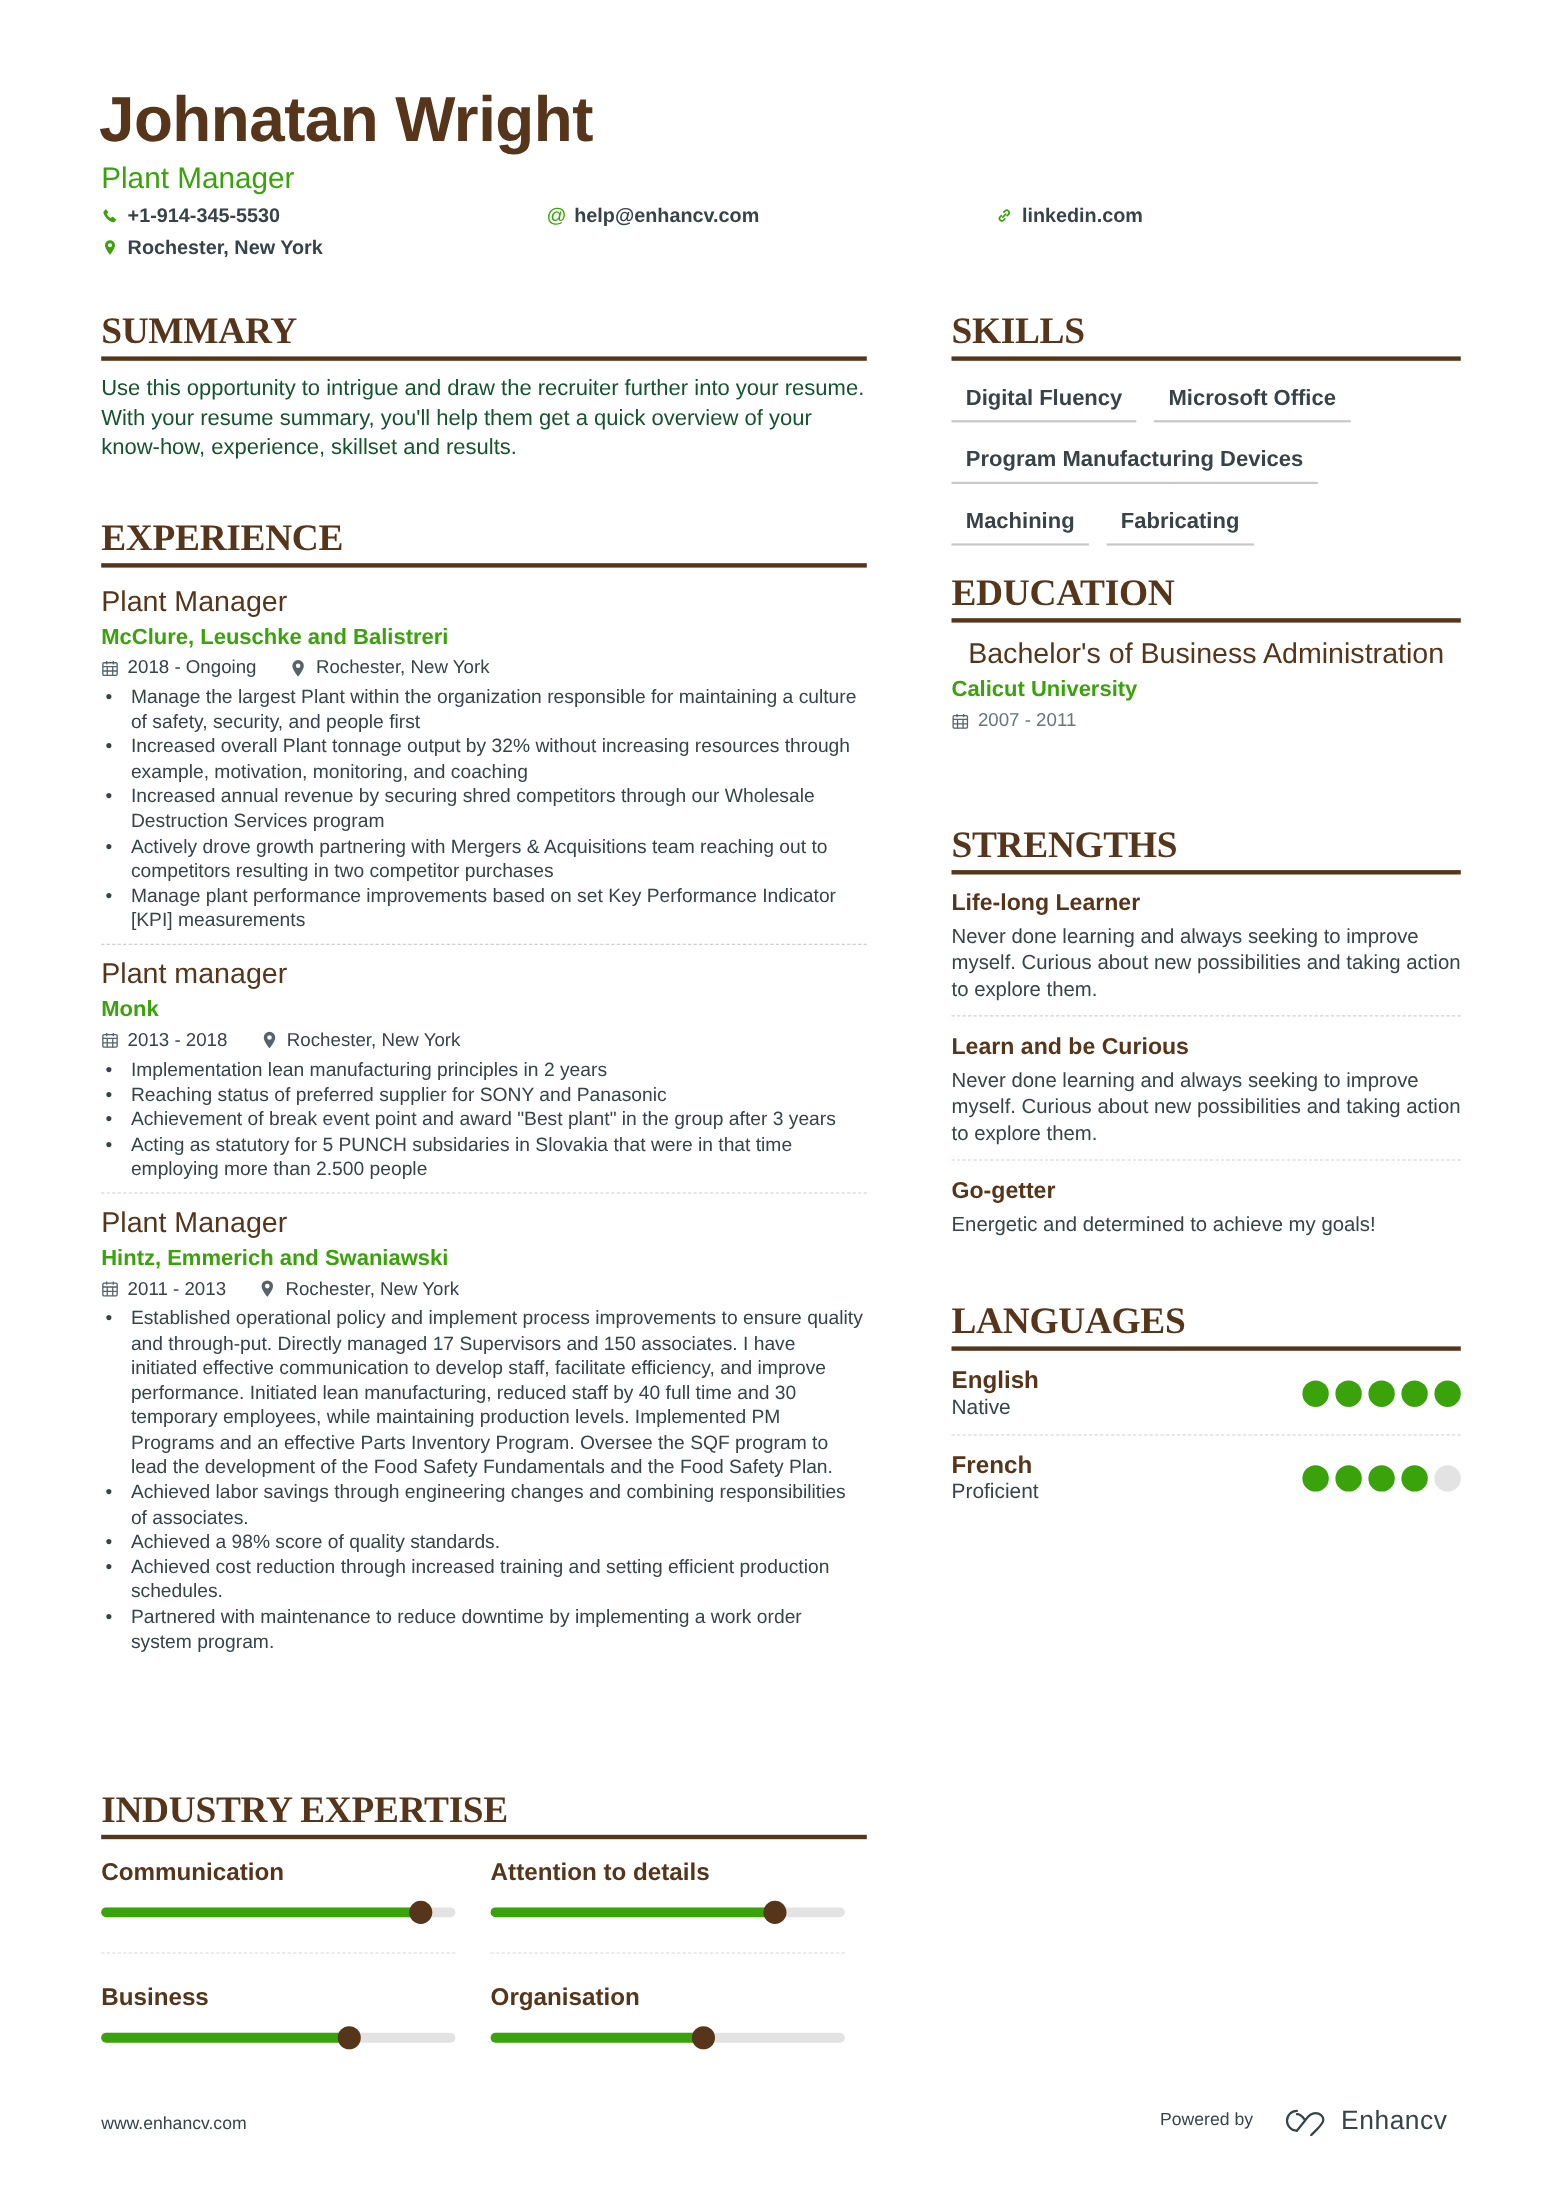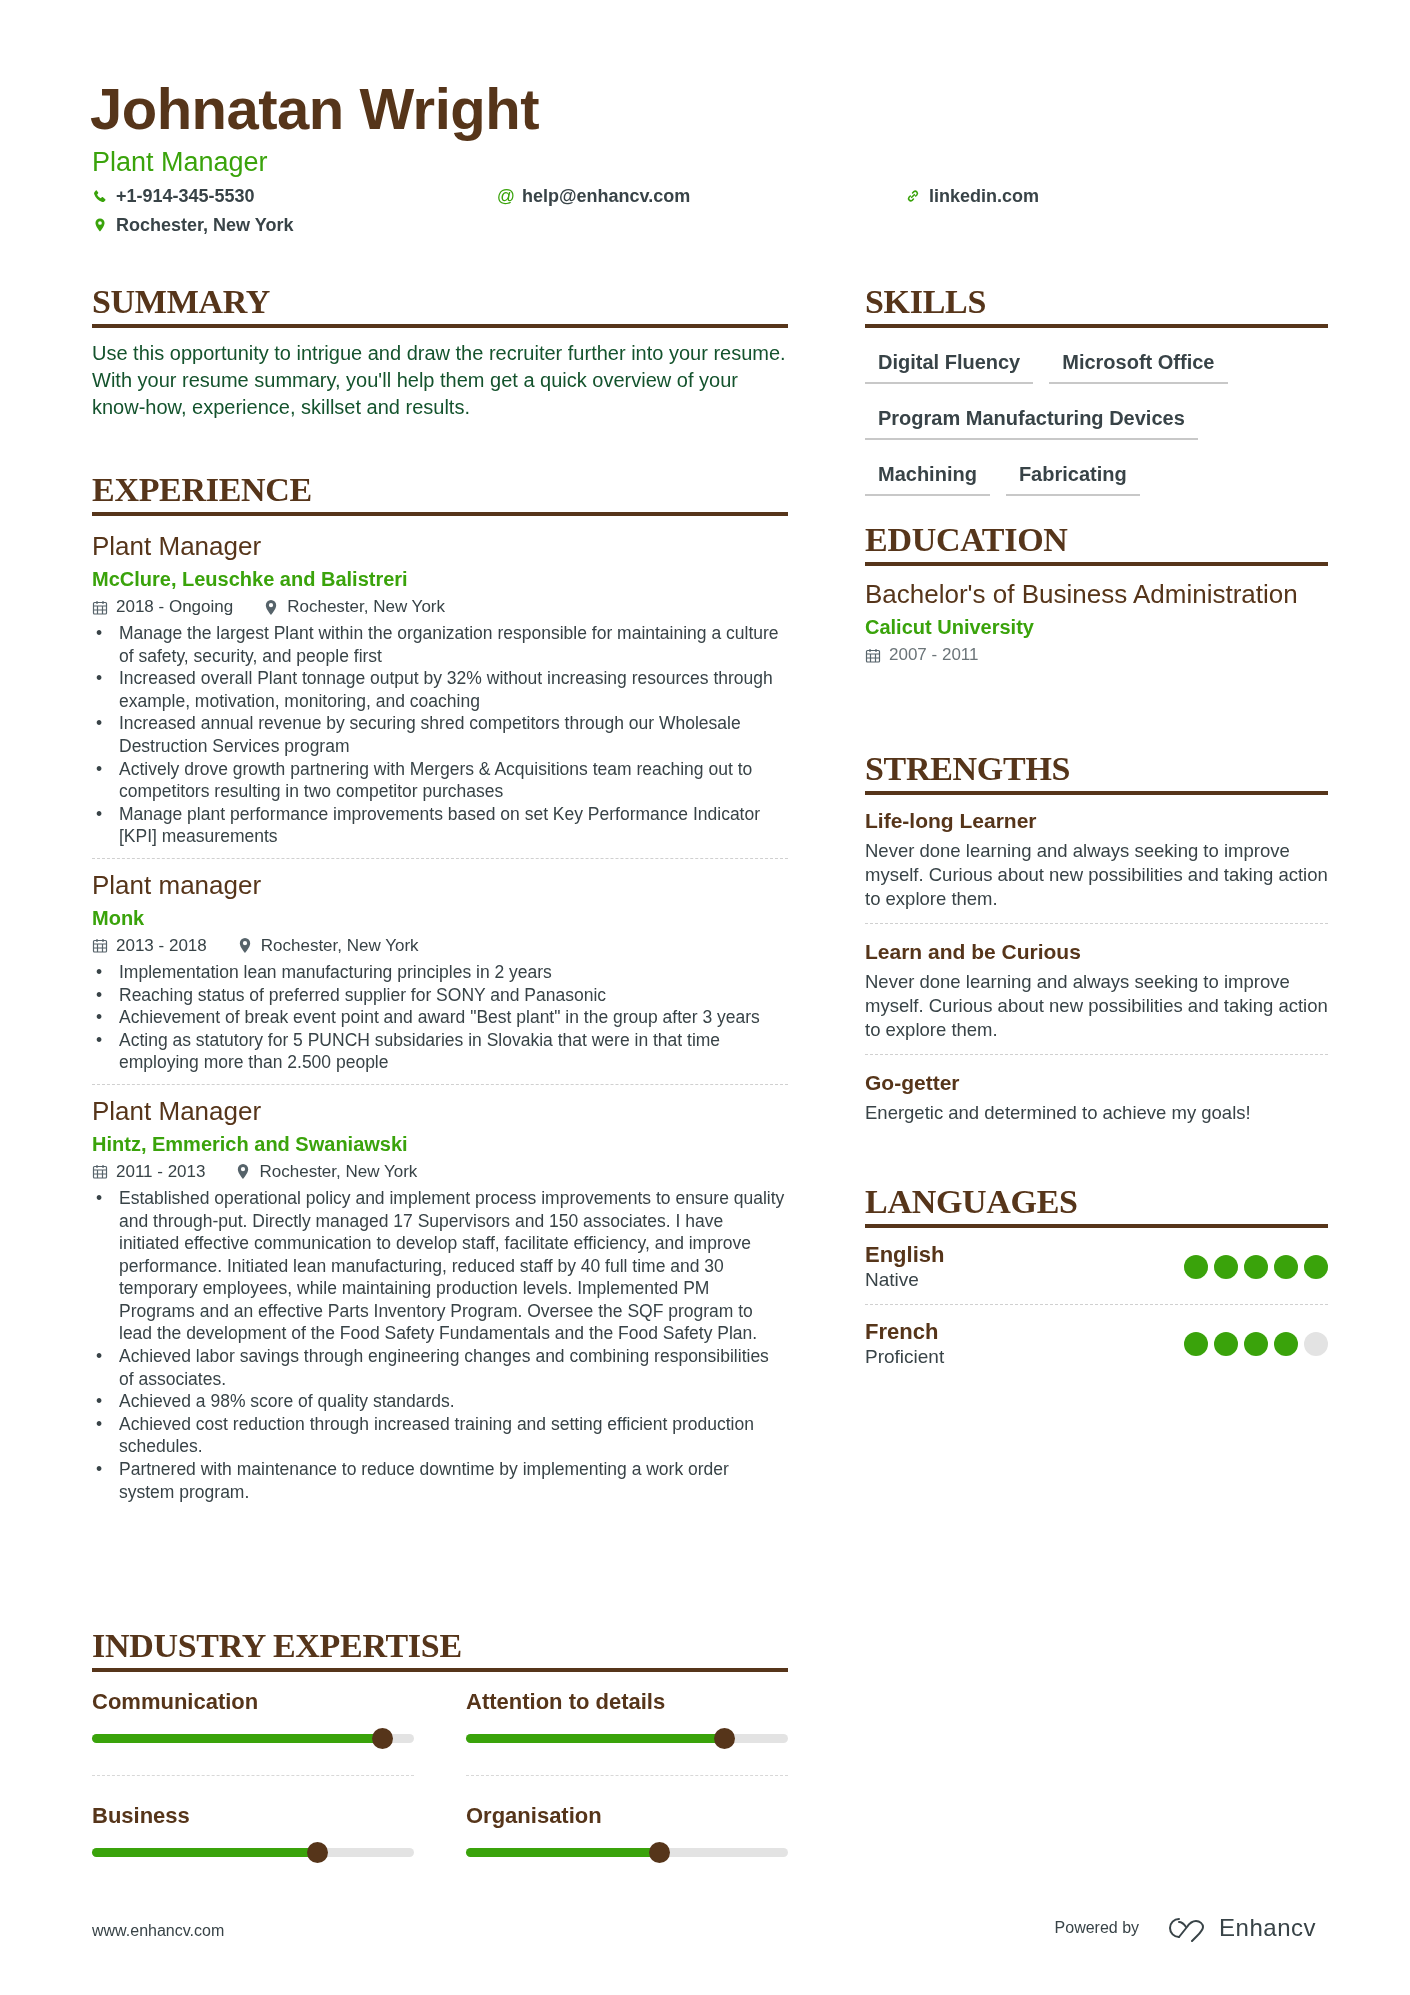--- a/index.html
+++ b/index.html
@@ -32,37 +32,37 @@
   .bullets { list-style: none; margin-top: 4px; }
   .bullets li { position: relative; padding-left: 27px; font-size: 17.5px; line-height: 22.6px; color: #384347; }
   .bullets li::before { content: "•"; position: absolute; left: 4px; top: 0; color: #384347; }
   .dash { border-top: 1.5px dashed #d0d0d0; margin: 10px 0 10px 0; }
 
   
   .skills { display: flex; flex-wrap: wrap; margin-top: 14px; }
   .skill { font-size: 20px; font-weight: bold; color: #384347; padding: 8px 13px 8px 13px; border-bottom: 2px solid #c8c8c8; margin-right: 16px; margin-bottom: 14px; line-height: 24px; }
 
   
-  .edu-degree { font-size: 26px; color: #56351a; line-height: 32px; margin-top: 12px; }
+  .edu-degree { font-size: 26px; color: #56351a; line-height: 32px; margin-top: 12px; text-align: center; }
   .edu-school { font-size: 20px; font-weight: bold; color: #3aa30b; line-height: 26px; margin-top: 4px; }
 
   
   .str-title { font-size: 21px; font-weight: bold; color: #56351a; line-height: 28px; }
   .str-desc { font-size: 18.5px; line-height: 24px; color: #384347; margin-top: 4px; }
 
   
   .lang-row { display: flex; justify-content: space-between; align-items: center; }
   .lang-name { font-size: 22px; font-weight: bold; color: #56351a; line-height: 26px; }
   .lang-level { font-size: 19px; color: #384347; line-height: 24px; }
   .dots { display: flex; }
   .dot { width: 24px; height: 24px; border-radius: 50%; background: #3aa30b; margin-left: 6px; }
   .dot.off { background: #e3e3e3; }
 
   
-  .exp-grid { display: grid; grid-template-columns: 322px 322px; column-gap: 52px; margin-top: 16px; }
+  .exp-grid { display: grid; grid-template-columns: 322px 322px; column-gap: 32px; margin-top: 16px; }
   .exp-item { padding-bottom: 0; }
   .exp-label { font-size: 22px; font-weight: bold; color: #56351a; line-height: 28px; }
   .bar { position: relative; height: 9px; background: #e3e3e3; border-radius: 5px; margin-top: 18px; }
   .bar-fill { position: absolute; left: 0; top: 0; height: 9px; background: #3aa30b; border-radius: 5px; }
   .bar-knob { position: absolute; top: -6px; width: 21px; height: 21px; border-radius: 50%; background: #56351a; margin-left: -10px; }
   .exp-dash { border-top: 1.5px dashed #d8d8d8; margin: 32px 0 26px 0; }
 
   
   .footer-left { position: absolute; left: 92px; top: 1922px; font-size: 16px; color: #384347; }
   .footer-right { position: absolute; right: 94px; top: 1914px; display: flex; align-items: center; }

